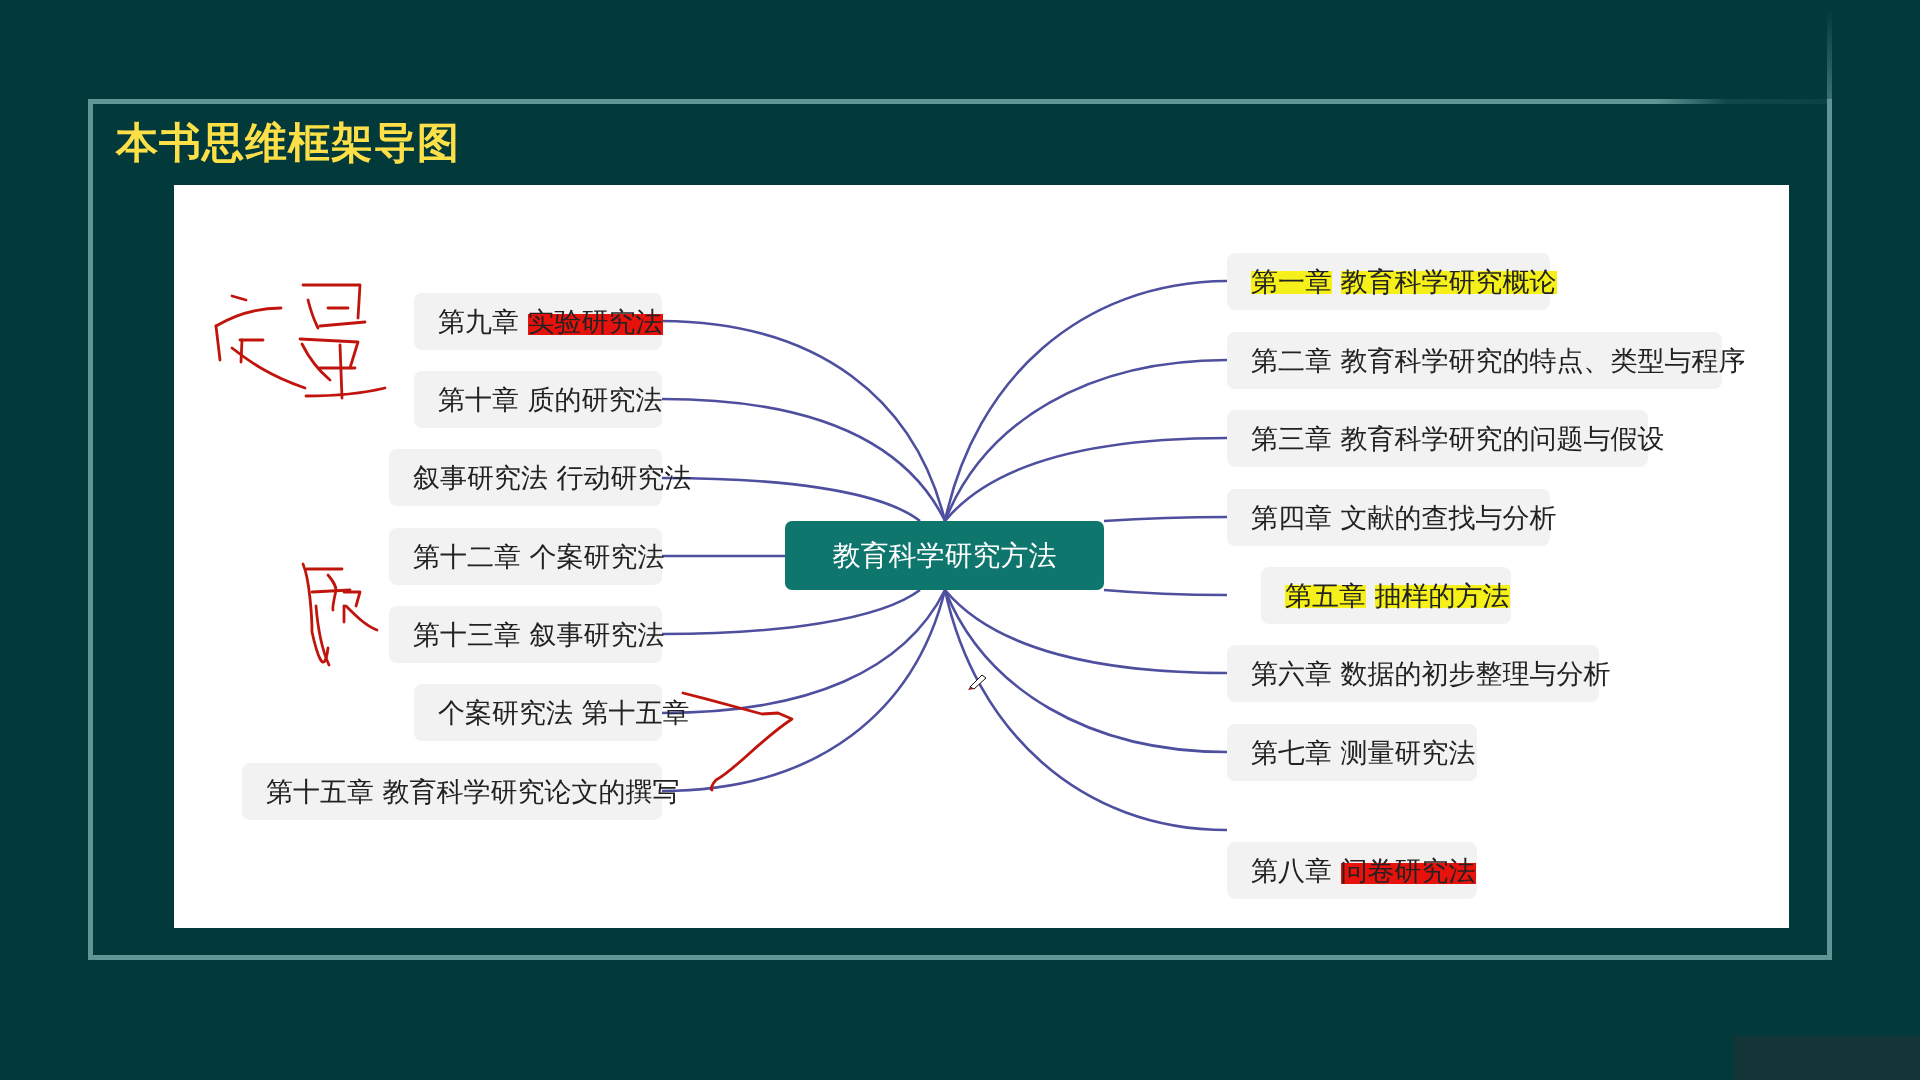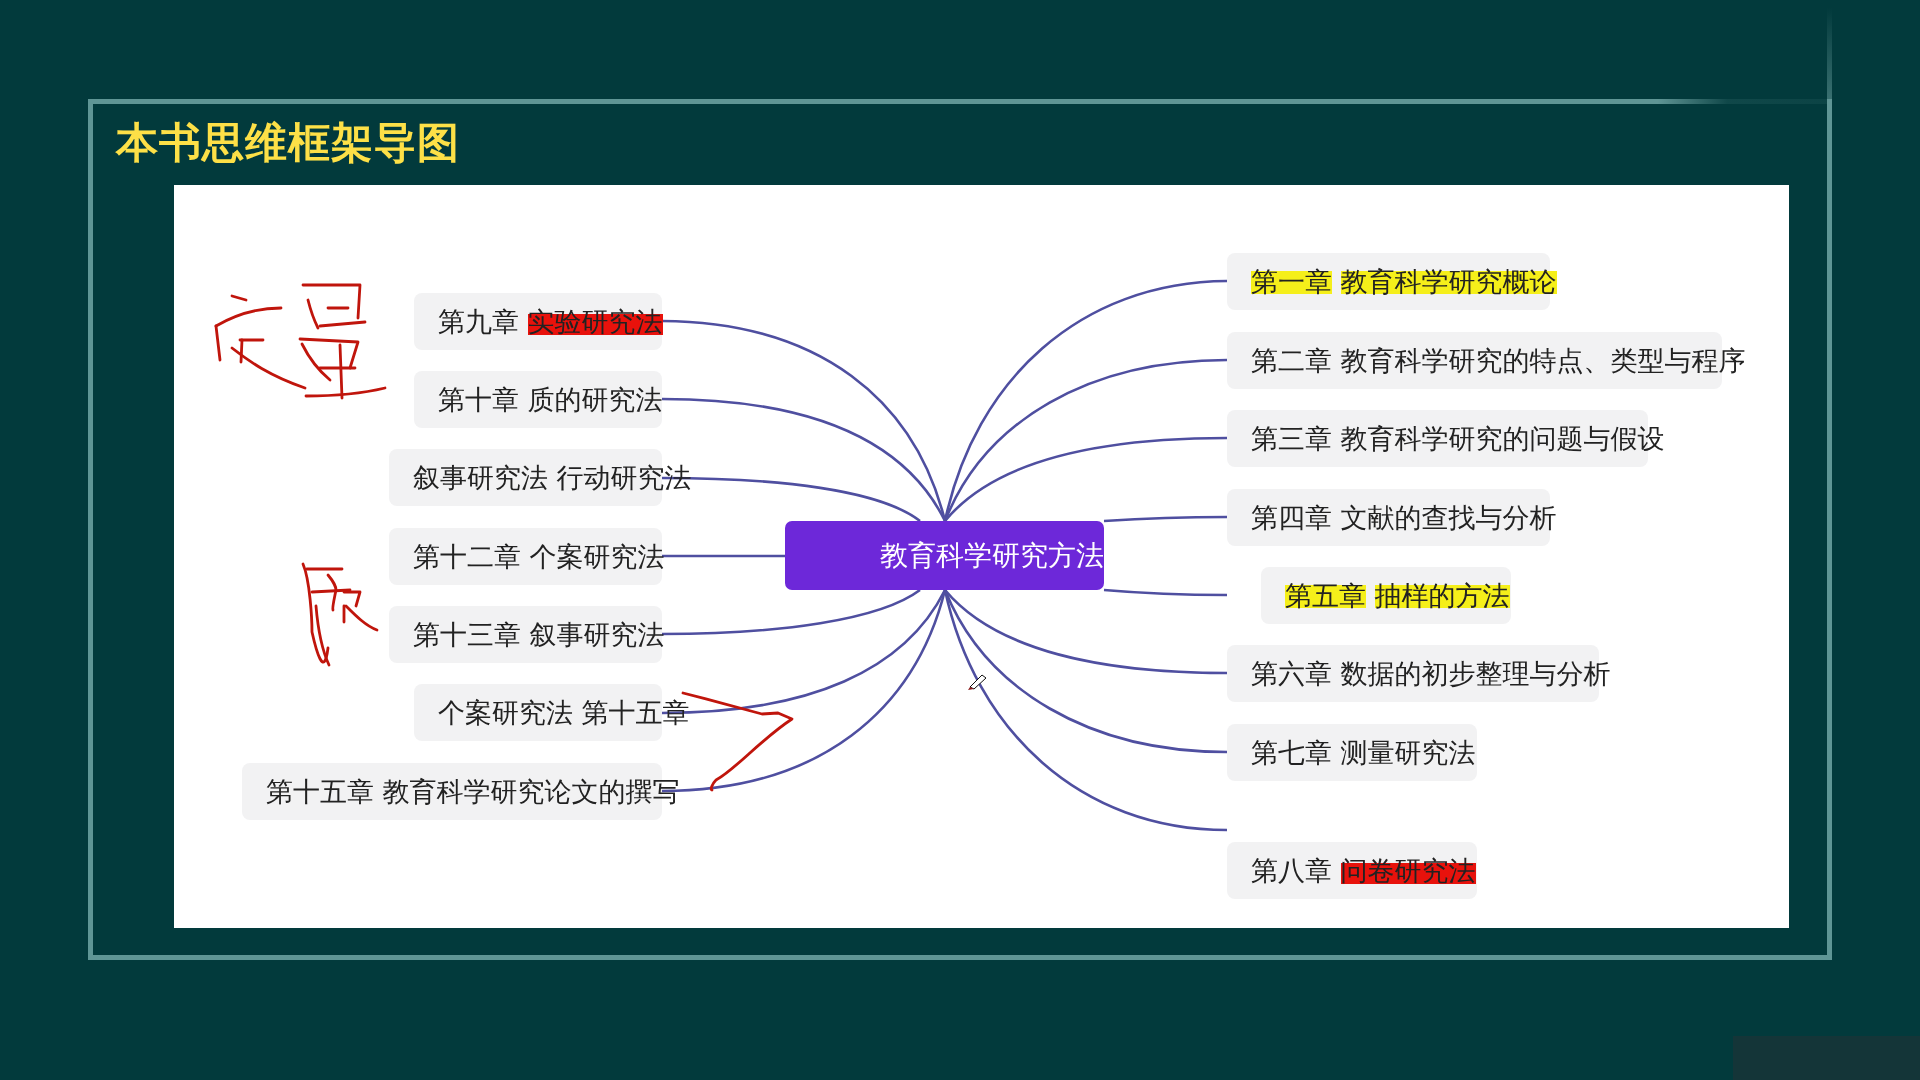--- a/index.html
+++ b/index.html
@@ -30,21 +30,21 @@
   }
   .links { position:absolute; left:0; top:0; width:1920px; height:1080px; pointer-events:none; }
   .node {
     position:absolute; box-sizing:border-box; background:#f2f2f3; border-radius:8px;
     font-size:27px; color:#222; line-height:57px; white-space:nowrap; padding:0 24px;
     text-align:right;
   }
   .node.right { text-align:left; }
   .center-node {
     position:absolute; left:785px; top:521px; width:319px; height:69px; box-sizing:border-box;
-    background:#6d28d9; border-radius:7px; color:#fff; font-size:28px; line-height:69px; text-align:right;
+    background:#0f766e; border-radius:7px; color:#fff; font-size:28px; line-height:69px; text-align:center;
   }
   .mark-yellow { background:linear-gradient(180deg, transparent 15%, #f5ef1a 15%, #f5ef1a 90%, transparent 90%); }
   .mark-red { background:linear-gradient(180deg, transparent 25%, #e8120c 25%, #e8120c 92%, transparent 92%); }
   .ink { position:absolute; left:0; top:0; width:1920px; height:1080px; pointer-events:none; }
   .corner-box { position:absolute; left:1733px; top:1036px; width:187px; height:44px; background:#143538; }
 </style>
 </head>
 <body>
 
 <div class="frame-top"></div>

